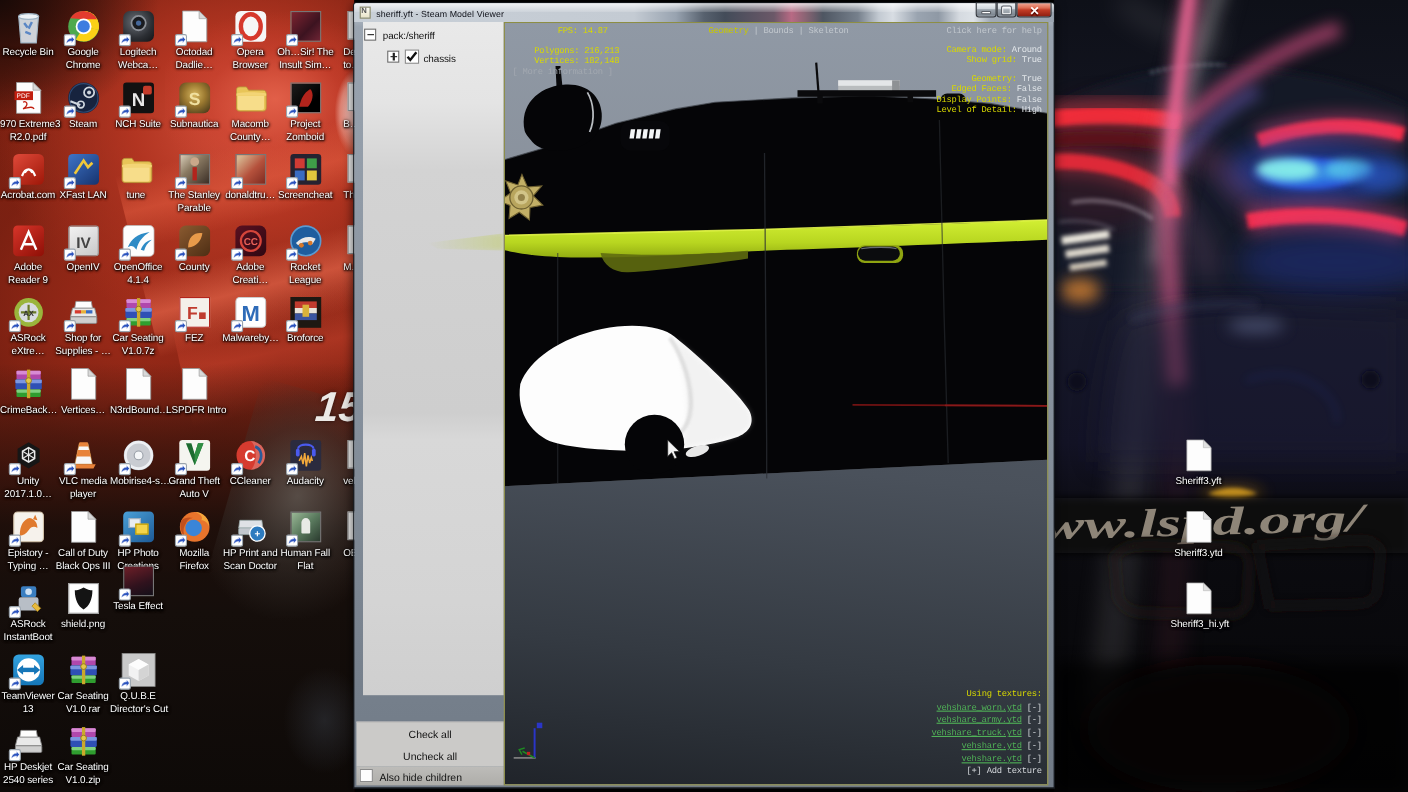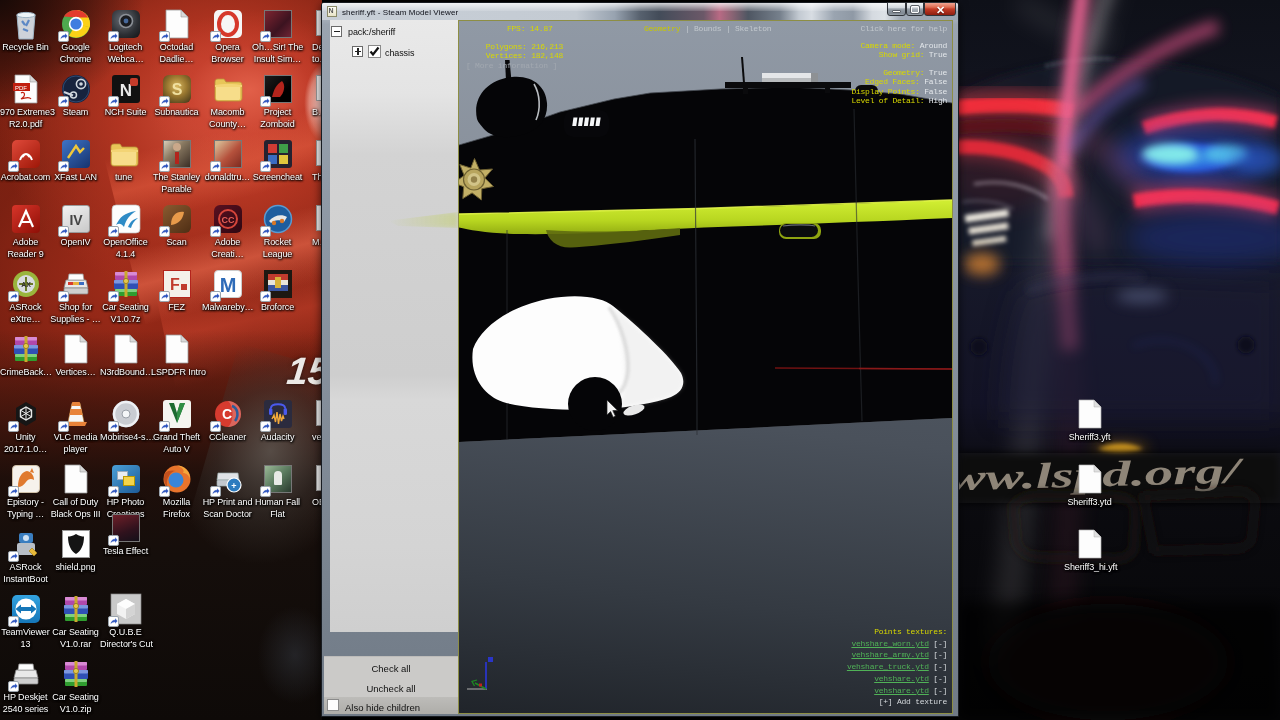--- a/index.html
+++ b/index.html
@@ -432,21 +432,21 @@
           <span style="position:absolute;left:2px;top:2px;width:28px;height:28px;background:linear-gradient(140deg,#8a5a30,#4e2e14);border-radius:6px"></span>
           <svg width="32" height="32" viewBox="0 0 32 32" style="position:absolute;left:0;top:0">
             <path d="M10 22 C10 12 16 8 23 9 C22 16 18 21 10 22 Z" fill="#e89a4a"></path>
           </svg>
           <span class="sc">
             <svg width="9" height="9" viewBox="0 0 9 9">
               <path d="M1.5 7.5 C1.5 4.5 3.5 2.8 6 2.8 L6 1 L8.6 4 L6 7 L6 5.2 C4 5.2 2.5 6 1.5 7.5 Z" fill="#2a52be" stroke="#fff" stroke-width="0.4"></path>
             </svg>
           </span>
         </div>
-        <div class="lb">Scan</div>
+        <div class="lb">County</div>
       </div>
 <div class="ic" style="left:202px;top:203px">
         <div class="ig">
           <span style="position:absolute;left:2px;top:2px;width:28px;height:28px;background:linear-gradient(140deg,#5a1020,#2e0812);border-radius:6px"></span>
           <svg width="32" height="32" viewBox="0 0 32 32" style="position:absolute;left:0;top:0">
             <circle cx="16" cy="16" r="9" fill="none" stroke="#d6453a" stroke-width="2"></circle>
             <text x="16" y="20" text-anchor="middle" font-size="9" font-weight="bold" fill="#e86058" font-family="Liberation Sans">CC</text>
           </svg>
           <span class="sc">
             <svg width="9" height="9" viewBox="0 0 9 9">
@@ -1112,21 +1112,21 @@
         </svg>
 
         <div class="ovl" style="left:48px;top:3px;color:#d8d800;">FPS: 14.87</div>
         <div class="ovl" style="left:0;top:20.5px;width:104px;text-align:right;color:#d8d800;line-height:9.4px;">Polygons: 216,213<br>Vertices: 182,148</div>
         <div class="ovl" style="left:7px;top:40px;color:#a2a8b0;">[ More information ]</div>
         <div class="ovl" style="left:185px;top:3px;"><span style="color:#c8c800;">Geometry</span><span style="color:#c2c8ce;"> | Bounds | Skeleton</span></div>
         <div class="ovl" style="right:5px;top:3px;color:#c2c8ce;">Click here for help</div>
         <div class="ovl" style="right:5px;top:19.5px;text-align:right;line-height:9.4px;"><span style="color:#d8d800;">Camera mode: </span><span style="color:#e2e6ea;">Around</span><br><span style="color:#d8d800;">Show grid: </span><span style="color:#e2e6ea;">True</span></div>
         <div class="ovl" style="right:5px;top:47px;text-align:right;line-height:9.4px;"><span style="color:#d8d800;">Geometry: </span><span style="color:#e2e6ea;">True</span><br><span style="color:#d8d800;">Edged Faces: </span><span style="color:#e2e6ea;">False</span><br><span style="color:#d8d800;">Display Points: </span><span style="color:#e2e6ea;">False</span><br><span style="color:#d8d800;">Level of Detail: </span><span style="color:#e2e6ea;">High</span></div>
         <div class="ovl" style="right:5px;top:605px;text-align:right;line-height:11.7px;">
-          <span style="color:#d8d800;">Points textures:</span><br>
+          <span style="color:#d8d800;">Using textures:</span><br>
           <span class="lnk">vehshare_worn.ytd</span><span style="color:#d4d8dc;"> [-]</span><br>
           <span class="lnk">vehshare_army.ytd</span><span style="color:#d4d8dc;"> [-]</span><br>
           <span class="lnk">vehshare_truck.ytd</span><span style="color:#d4d8dc;"> [-]</span><br>
           <span class="lnk">vehshare.ytd</span><span style="color:#d4d8dc;"> [-]</span><br>
           <span class="lnk">vehshare.ytd</span><span style="color:#d4d8dc;"> [-]</span><br>
           <span style="color:#d4d8dc;">[+] Add texture</span>
         </div>
       </div>
     </div>
   </div>

